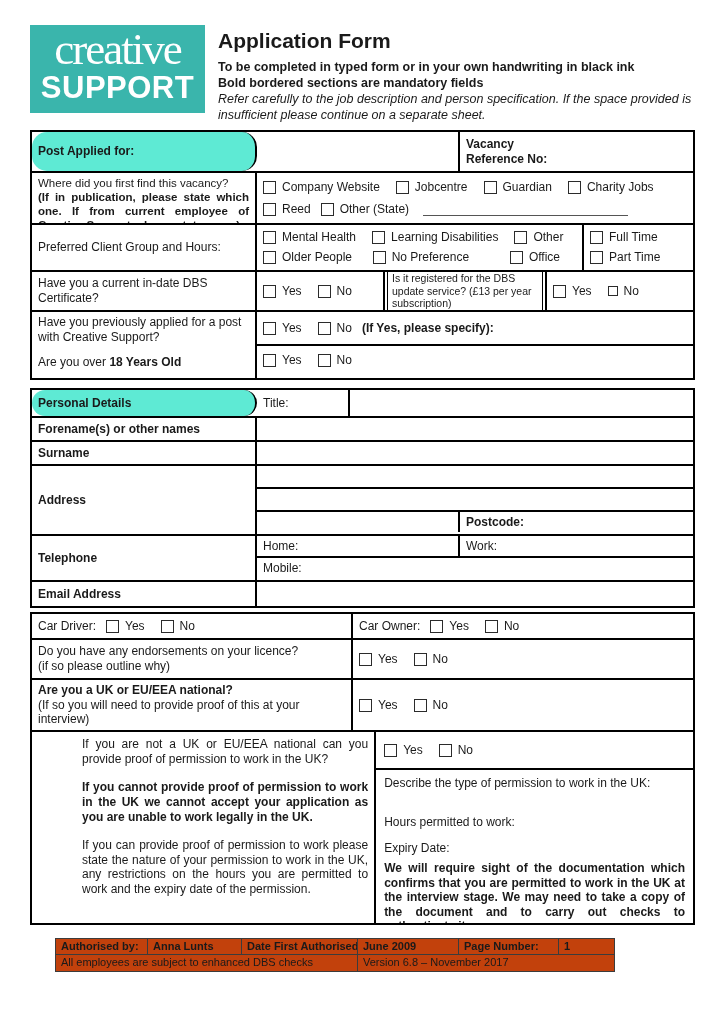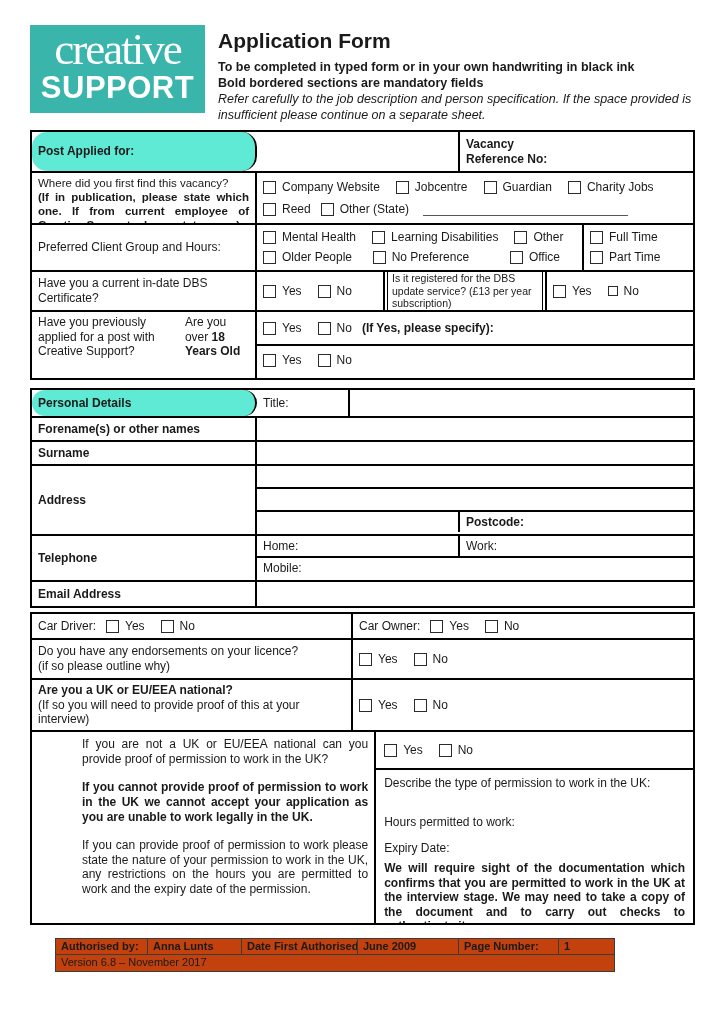--- a/index.html
+++ b/index.html
@@ -156,21 +156,21 @@
       </div>
       <div class="cell lastc vc" style="width:146px;">
         <span class="cb"></span>
         <span class="lbl">Yes</span>
         <span class="cb sm"></span>
         <span class="lbl">No</span>
       </div>
     </div>
 
     <div class="row last" style="height:66px;">
-      <div class="cell" style="width:225px; display:flex; flex-direction:row; justify-content:space-between; padding-bottom:8px;">
+      <div class="cell" style="width:225px; display:flex; flex-direction:column; justify-content:space-between; padding-bottom:8px;">
         <div>Have you previously applied for a post with Creative Support?</div>
         <div>
           <span>Are you over </span><span class="b">18 Years Old</span>
         </div>
       </div>
       <div class="cell lastc" style="width:436px; padding:0;">
         <div class="sub" style="height:34px; padding:0 6px;">
           <span class="cb"></span>
           <span class="lbl">Yes</span>
           <span class="cb"></span>
@@ -327,17 +327,18 @@
   <div class="ftbl">
     <div class="frow">
       <div class="fcell b" style="width:92px;">Authorised by:</div>
       <div class="fcell b" style="width:94px;">Anna Lunts</div>
       <div class="fcell b" style="width:116px;">Date First Authorised:</div>
       <div class="fcell b" style="width:101px;">June 2009</div>
       <div class="fcell b" style="width:100px;">Page Number:</div>
       <div class="fcell b lastc" style="width:55px;">1</div>
     </div>
     <div class="frow last">
+      <div class="fcell" style="width:302px;">All employees are subject to enhanced DBS checks</div>
       <div class="fcell lastc" style="width:256px;">Version 6.8 – November 2017</div>
     </div>
   </div>
 
 </div>
 
 </body></html>

